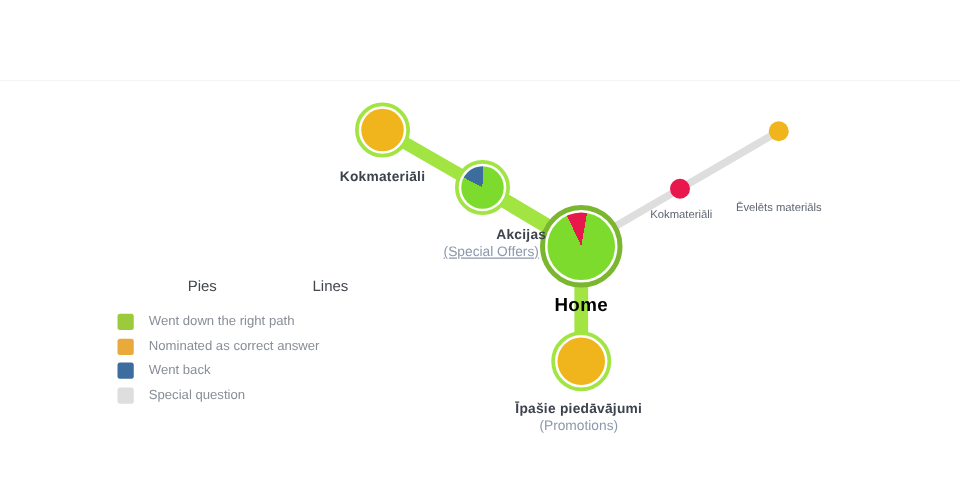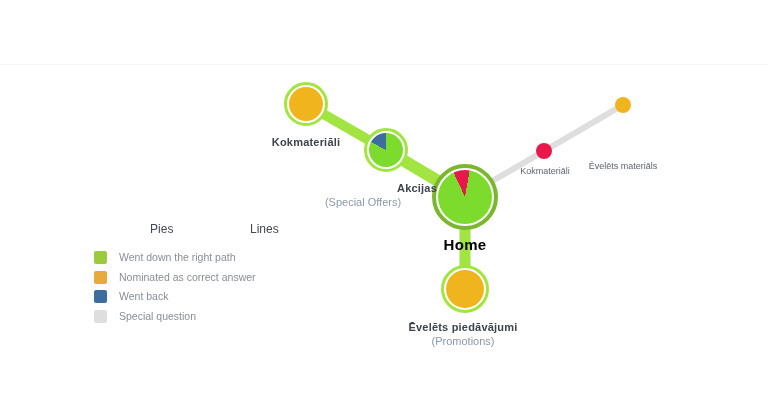--- a/index.html
+++ b/index.html
@@ -55,23 +55,23 @@
       <div class="node" style="left: 536px; top: 143px; width: 16px; height: 16px; background: rgb(255, 255, 255);">
         <div class="pie" style="left: 0px; top: 0px; width: 16px; height: 16px; background: rgb(232, 23, 76);"></div>
       </div>
       <div class="node" style="left: 615px; top: 97px; width: 16px; height: 16px; background: rgb(255, 255, 255);">
         <div class="pie" style="left: 0px; top: 0px; width: 16px; height: 16px; background: rgb(240, 180, 29);"></div>
       </div>
     </div>
   <div>
       <div class="node-label lbl-primary" style="left: 306px; top: 142px;">Kokmateriāli</div>
       <div class="node-label lbl-primary" style="left: 385px; top: 188px; margin-left: 32px;">Akcijas</div>
-      <div class="node-label lbl-secondary" style="left: 363px; top: 202px;">(Special Offers)</div>
+      <div class="node-label lbl-secondary" style="left: 393px; top: 202px; text-decoration: underline;">(Special Offers)</div>
       <div class="node-label lbl-title" style="left: 465px; top: 244px;">Home</div>
-      <div class="node-label lbl-primary" style="left: 463px; top: 327px;">Ēvelēts piedāvājumi</div>
+      <div class="node-label lbl-primary" style="left: 463px; top: 327px;">Īpašie piedāvājumi</div>
       <div class="node-label lbl-secondary" style="left: 463px; top: 341px;">(Promotions)</div>
       <div class="node-label lbl-small" style="left: 545px; top: 171px;">Kokmateriāli</div>
       <div class="node-label lbl-small" style="left: 623px; top: 126px; margin-top: 40px;">Ēvelēts materiāls</div>
     </div>
 </div>
 
 <div class="legend legend-pies">
   <div class="legend-title">Pies</div>
   <div>
       <div class="legend-item">

